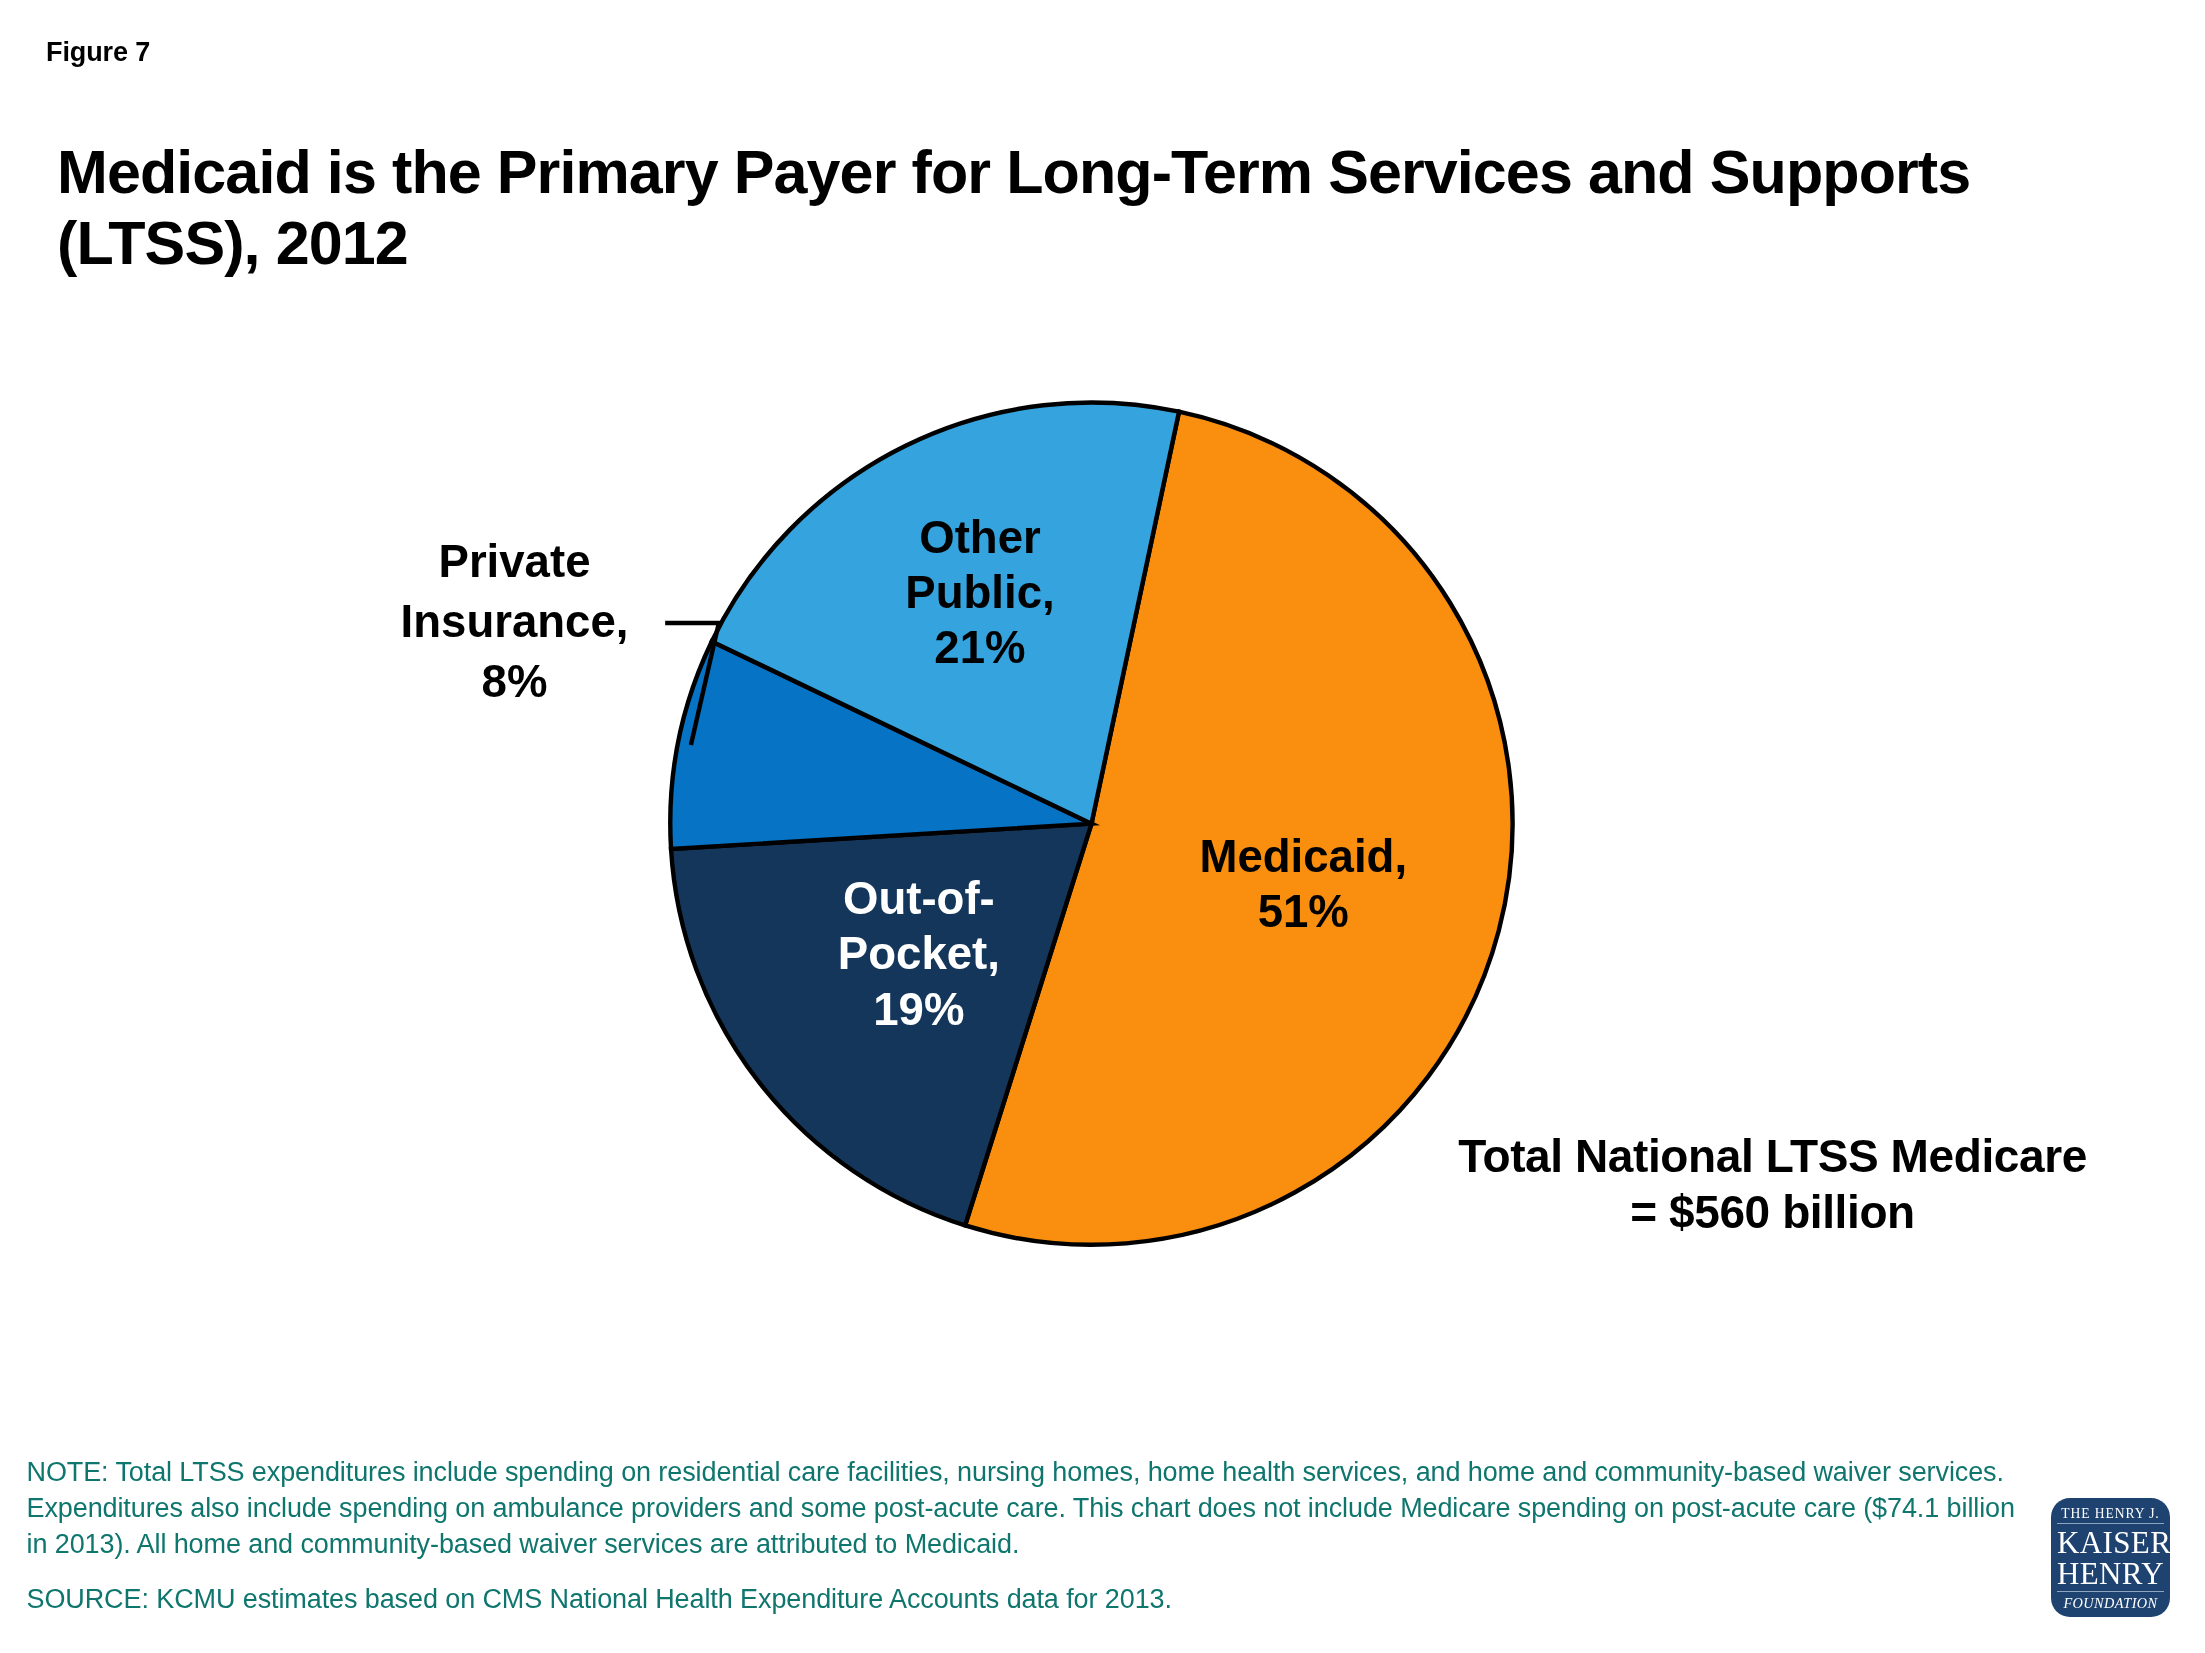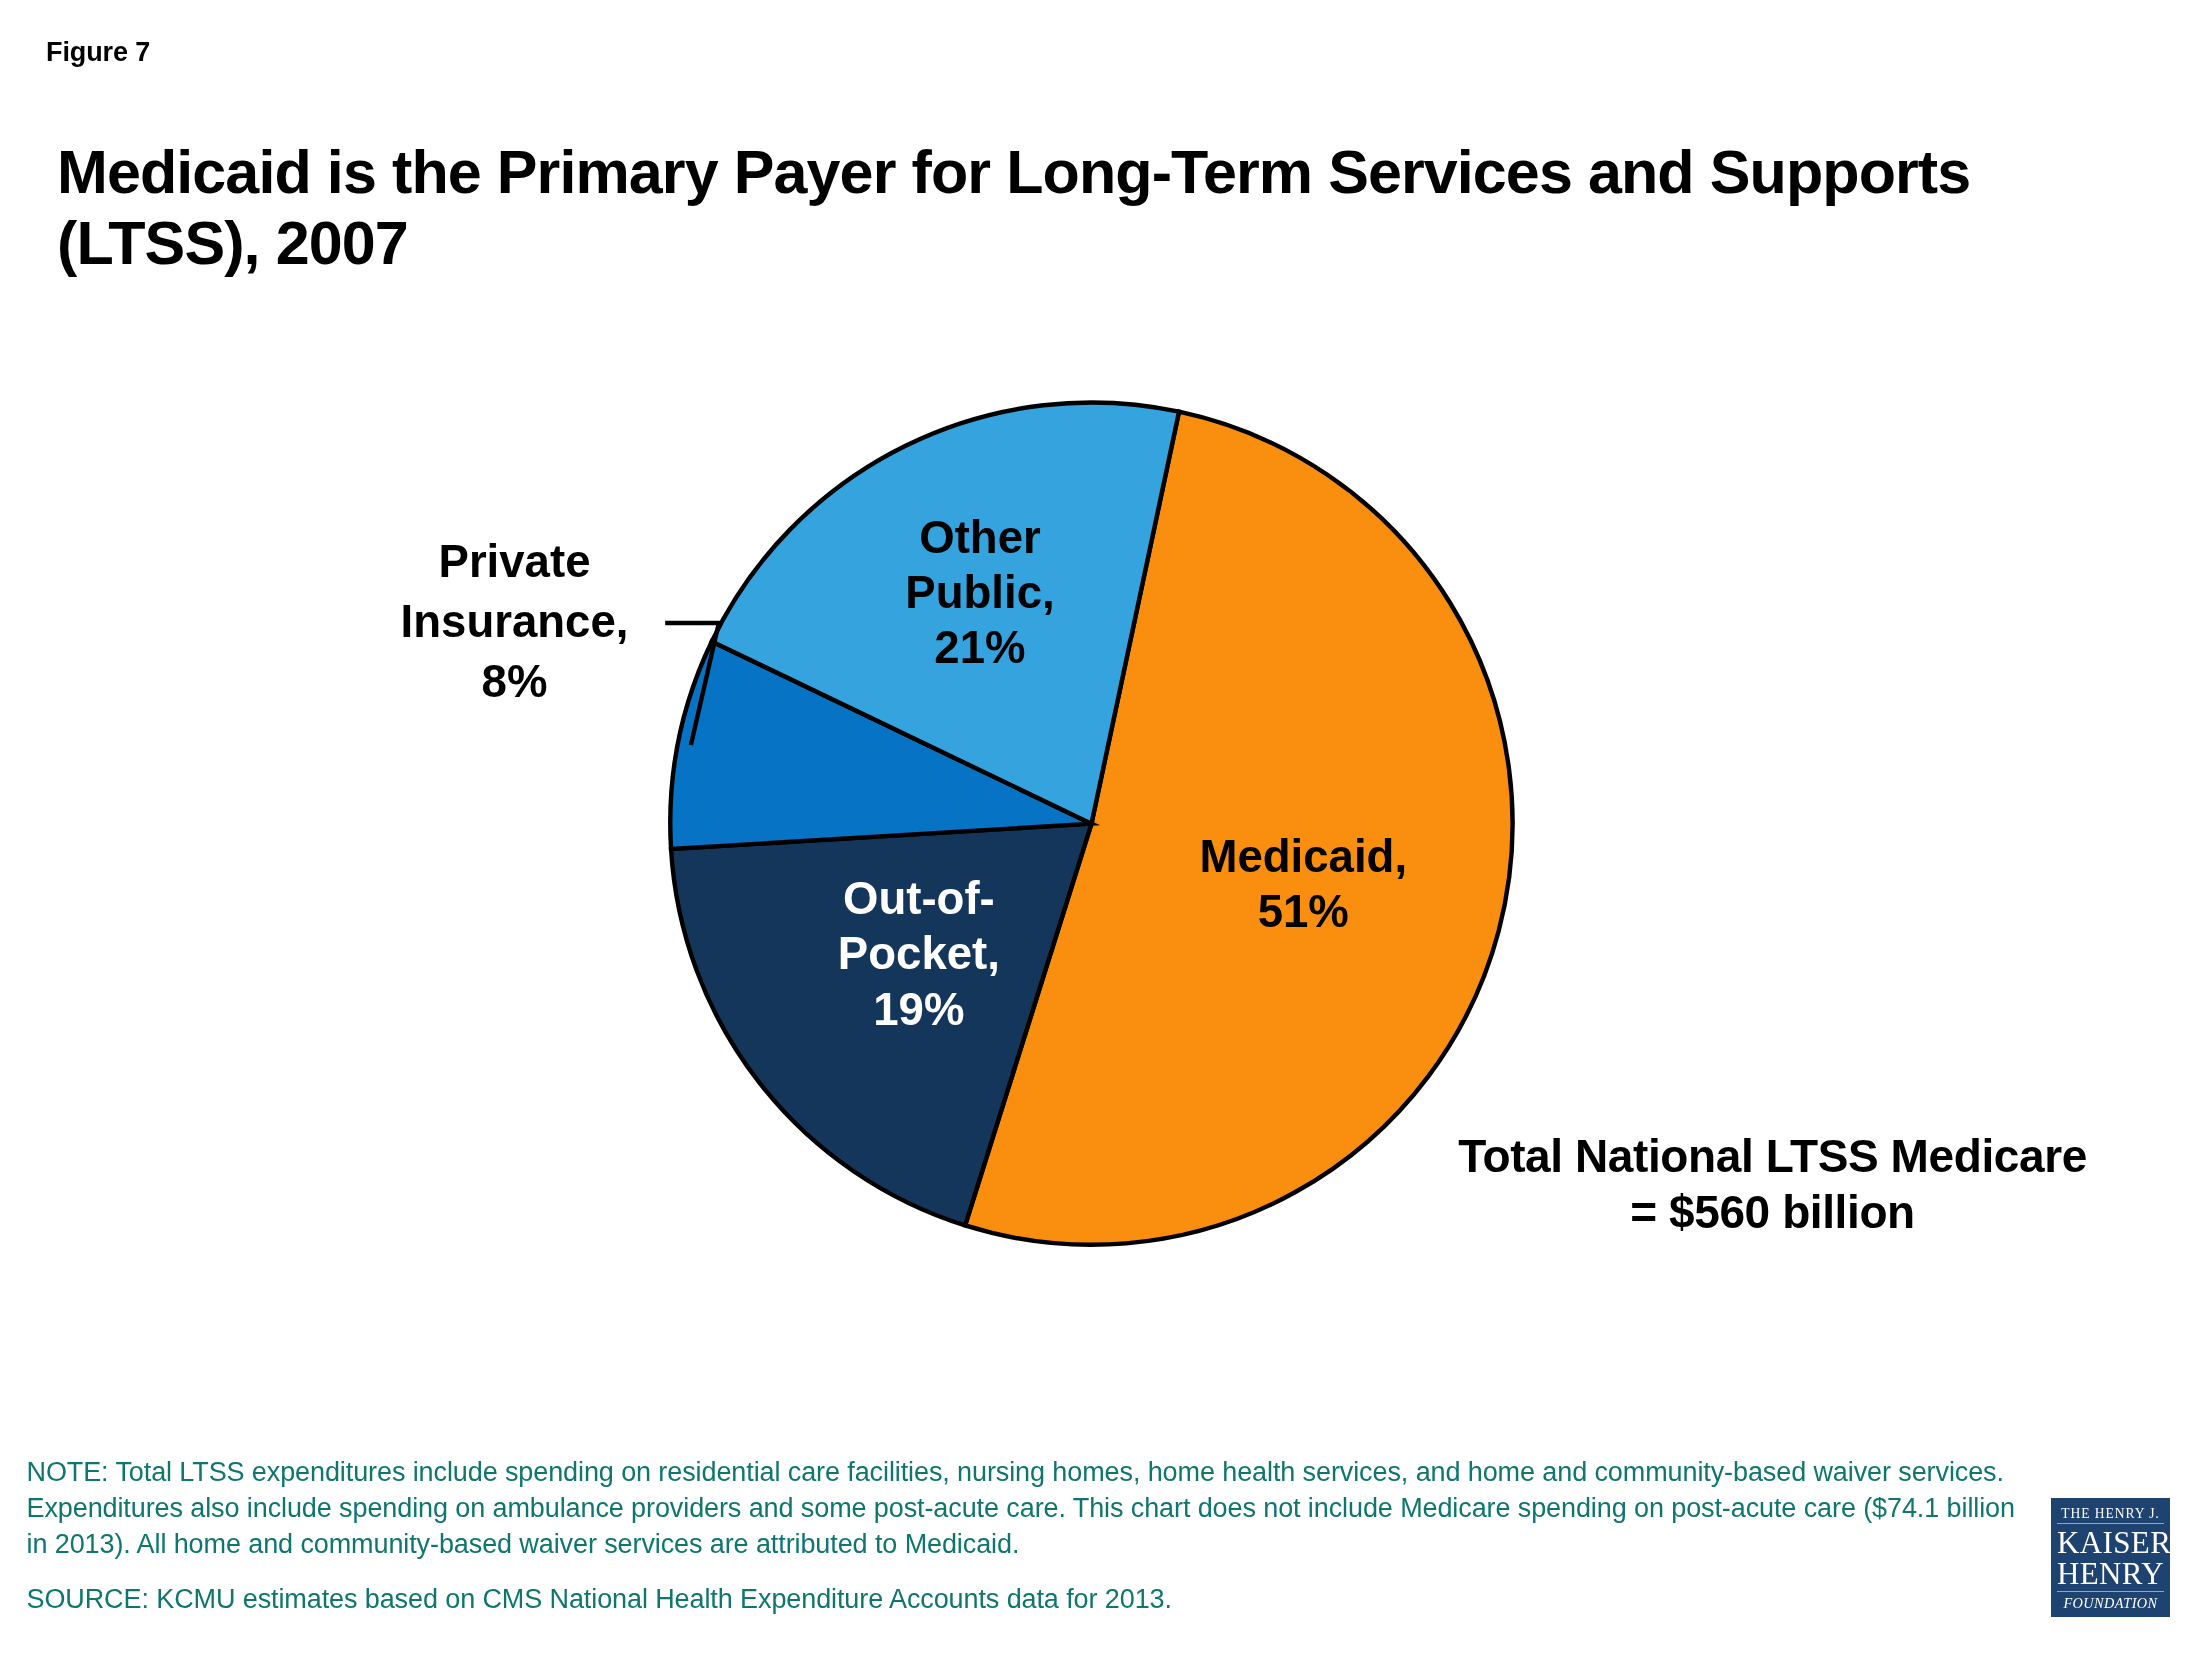--- a/index.html
+++ b/index.html
@@ -102,20 +102,21 @@
     top: 1498px;
     width: 119px;
     height: 119px;
     background: #1F4370;
     color: #ffffff;
     font-family: "Liberation Serif", "DejaVu Serif", serif;
     box-sizing: border-box;
     padding: 8.8px 5.9px 4.4px 5.9px;
     text-align: center;
     line-height: 1;
+    border-radius: 19px;
   }
   #kff-logo .kff-top {
     font-size: 13.6px;
     letter-spacing: 0.9px;
     padding-bottom: 2.9px;
     border-bottom: 1.5px solid #8FA4BE;
   }
   #kff-logo .kff-kaiser {
     font-size: 31px;
     letter-spacing: 0.4px;
@@ -132,21 +133,21 @@
     letter-spacing: 0.4px;
     margin-top: 3.7px;
     font-style: italic;
   }
 </style>
 </head>
 <body>
 
 <div id="figure-label">Figure 7</div>
 
-<h1 id="page-title">Medicaid is the Primary Payer for Long-Term Services and Supports (LTSS), 2007</h1>
+<h1 id="page-title">Medicaid is the Primary Payer for Long-Term Services and Supports (LTSS), 2012</h1>
 
 <div id="chart-area">
 
   <svg id="pie-svg" width="2205" height="1066" viewBox="0 0 3000 1450">
 
     <path d="M 1485 681 L 1604.1 120.5 A 573 573 0 1 1 1313.1 1227.6 Z" fill="#F98E0F" stroke="#000000" stroke-width="6"></path>
 
     <path d="M 1485 681 L 1313.1 1227.6 A 573 573 0 0 1 913.0 715.5 Z" fill="#15365B" stroke="#000000" stroke-width="6"></path>
 
     <path d="M 1485 681 L 913.0 715.5 A 573 573 0 0 1 968.4 433.1 Z" fill="#0673C4" stroke="#000000" stroke-width="6"></path>

